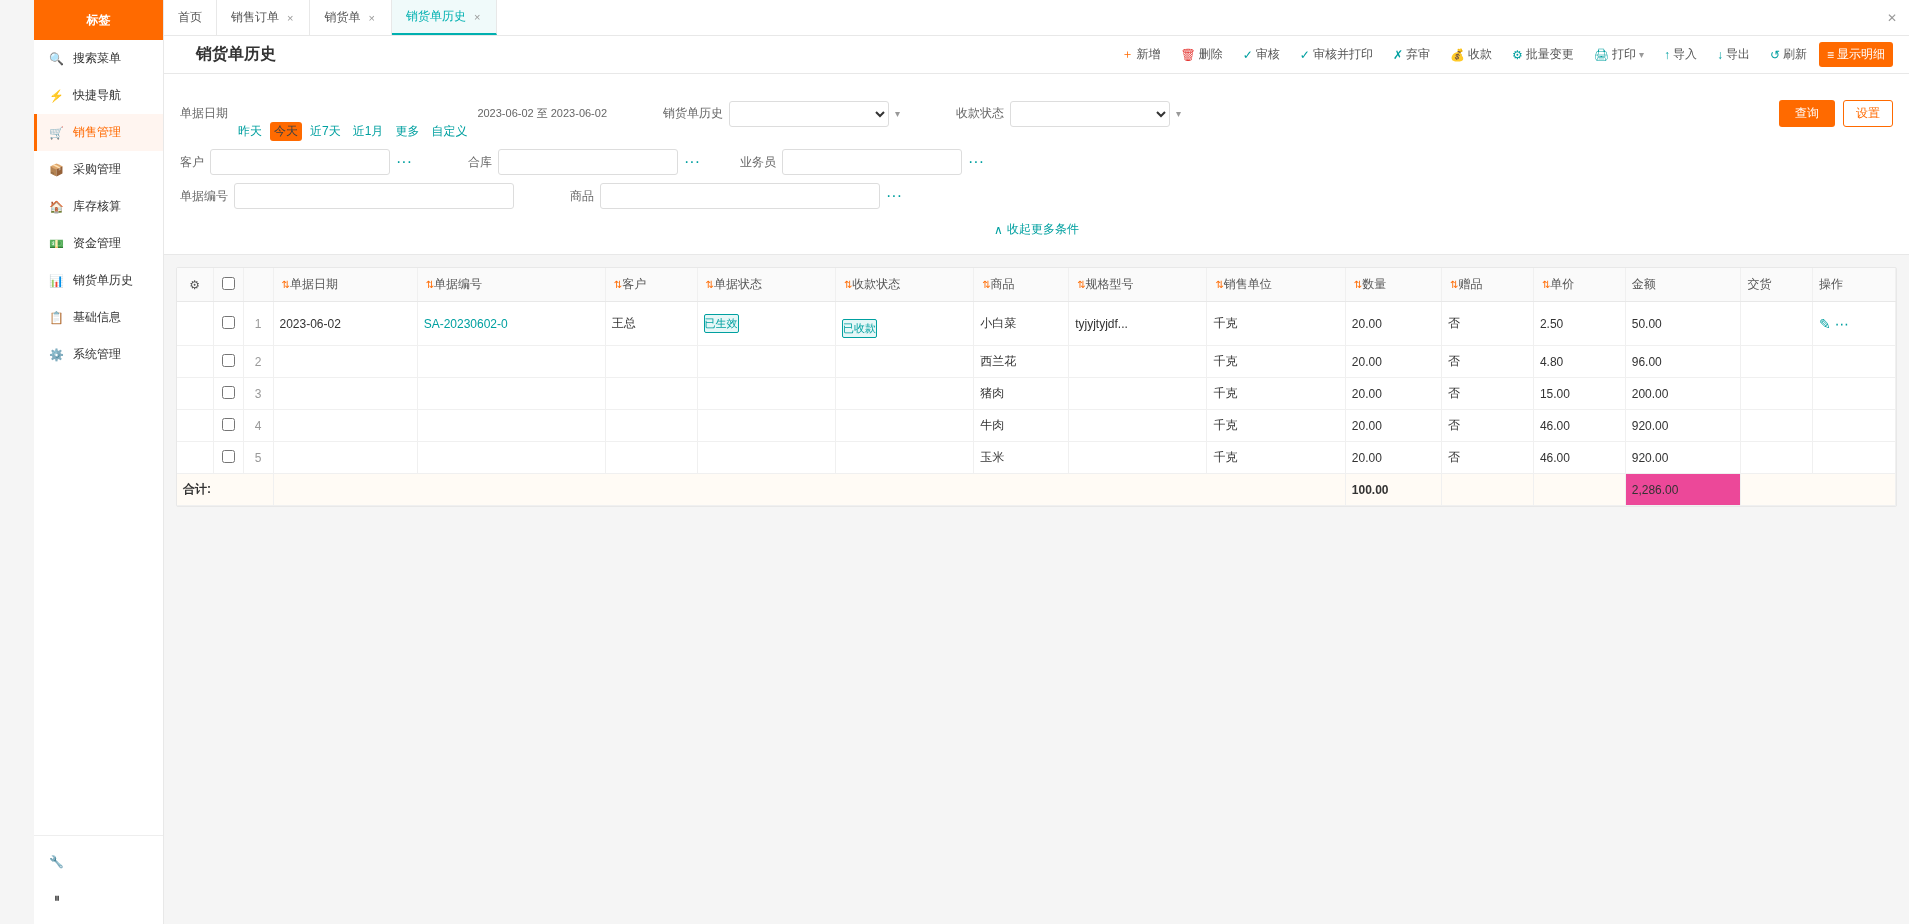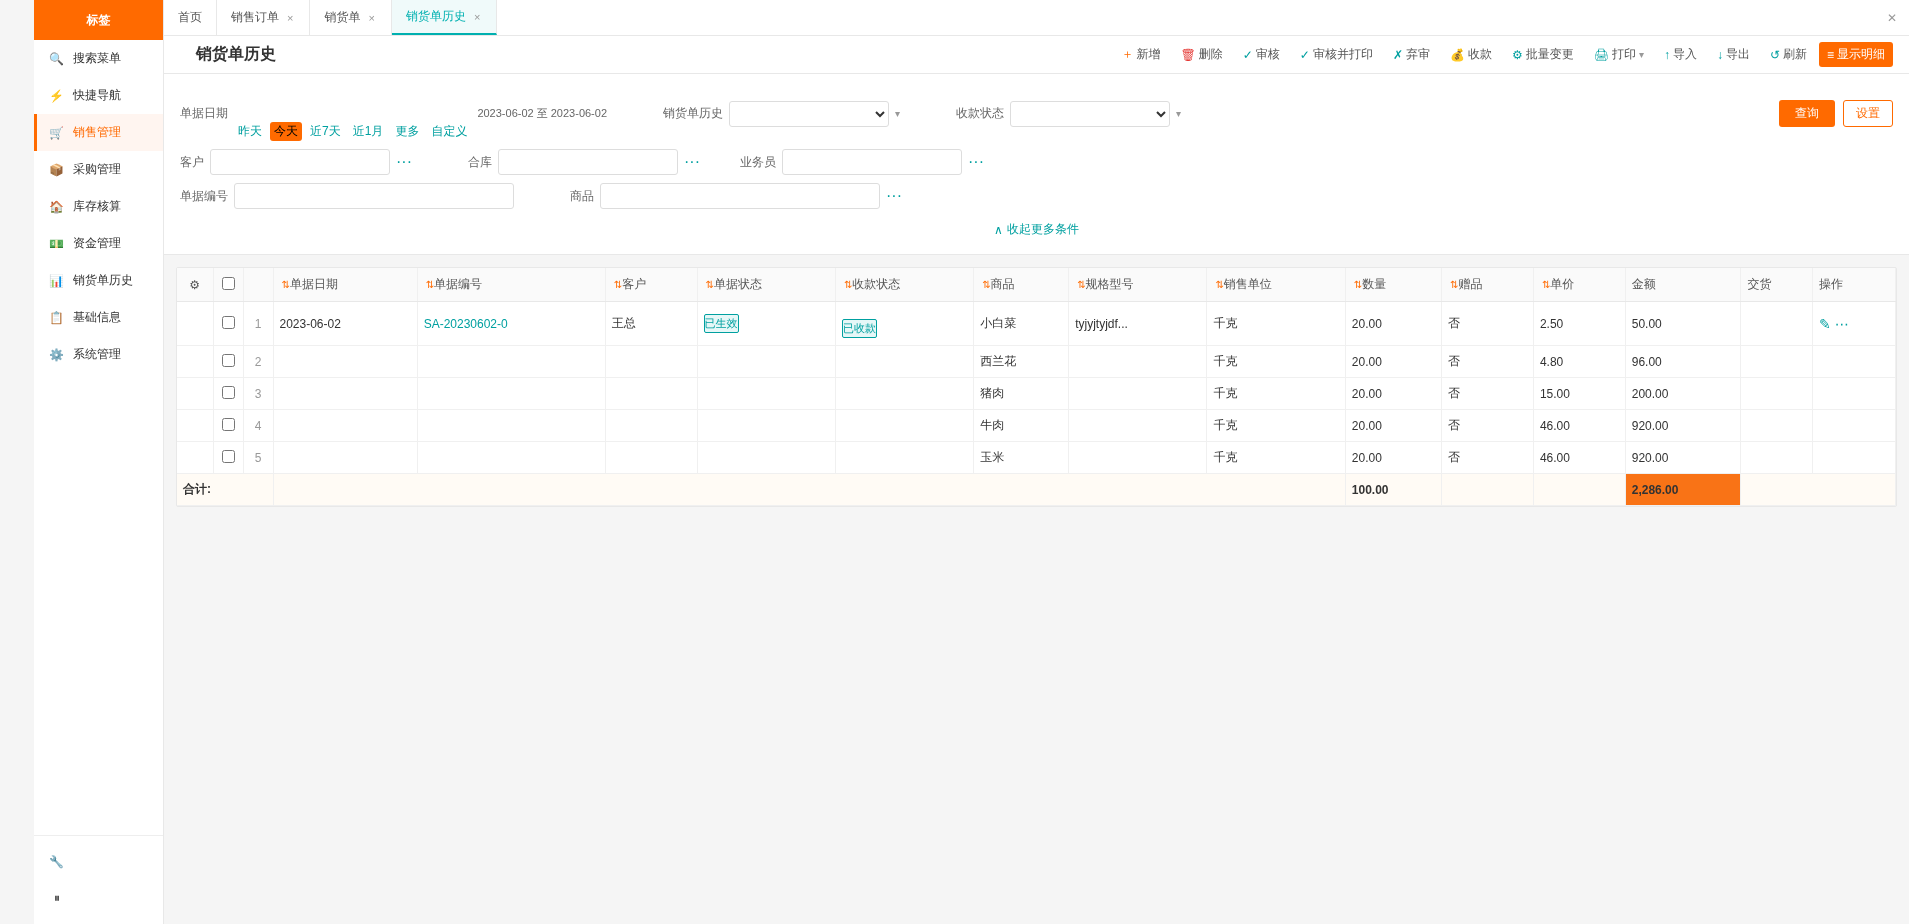--- a/index.html
+++ b/index.html
@@ -155,21 +155,21 @@
       font-size: 12px;
       margin-top: 36px;
     }
     .date-quick-btn {
       cursor: pointer;
       color: #00a0a0;
       padding: 1px 4px;
     }
     .date-quick-btn.active {
       background: #ff6a00;
-      color: #000000;
+      color: #404040;
       border-radius: 3px;
       text-align: center;
     }
     .date-range {
       color: #666;
       font-size: 11px;
     }
     .filter-more {
       display: flex;
       align-items: center;
@@ -670,21 +670,21 @@
           </tbody>
         <tfoot>
           <tr class="total-row">
             <td colspan="3" style="background:#fffbf5;">
               <span>合计:</span>
             </td>
             <td colspan="8" style="background:#fffbf5;"></td>
             <td style="background:#fffbf5;font-weight:bold;">100.00</td>
             <td style="background:#fffbf5;"></td>
             <td style="background:#fffbf5;"></td>
-            <td style="background:#f97316;font-weight:bold;">2,286.00</td>
+            <td style="background:#ec4899;font-weight:normal;">2,286.00</td>
             <td colspan="2" style="background:#fffbf5;"></td>
           </tr>
         </tfoot>
       </table>
     </div>
 
   </div>
 </div>
 
 </body></html>

